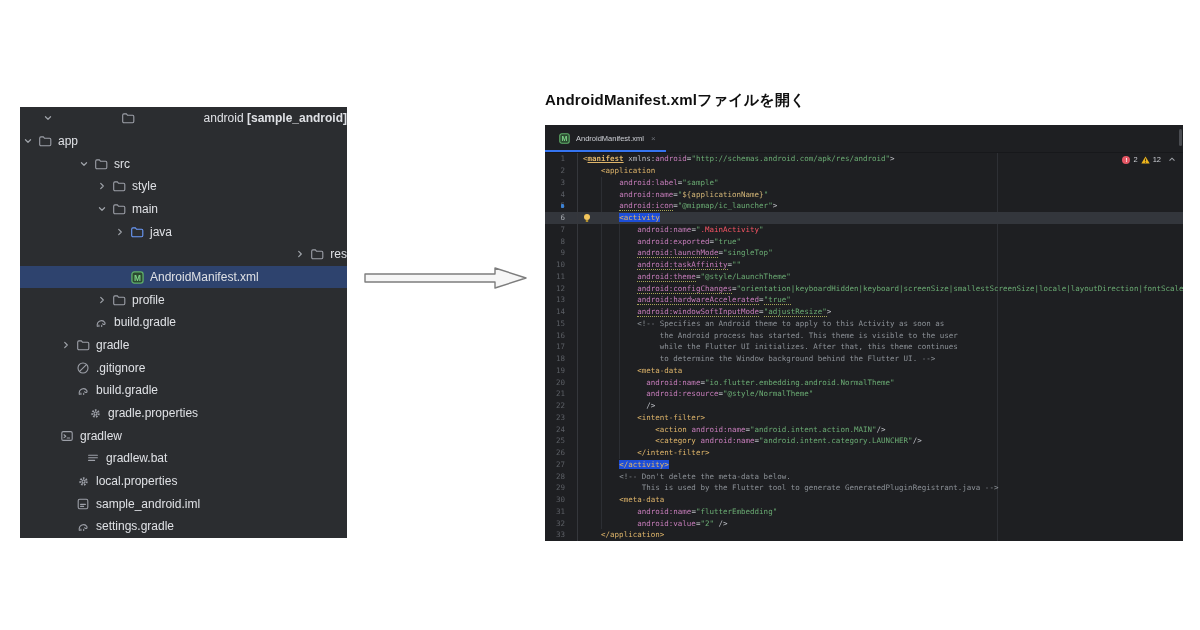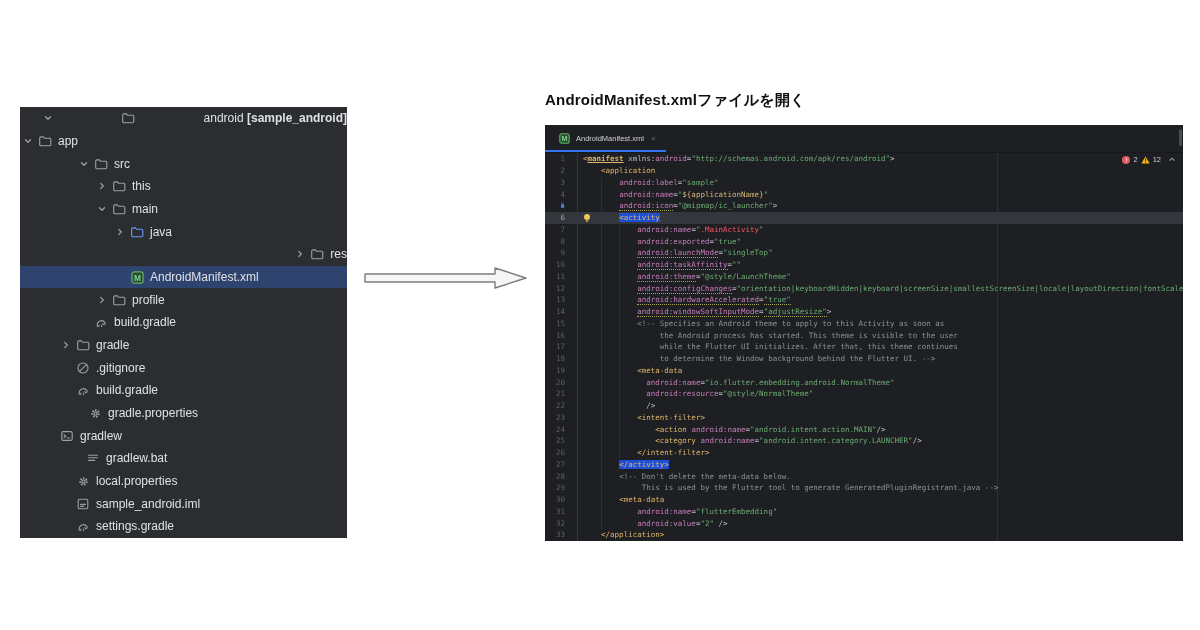--- a/index.html
+++ b/index.html
@@ -114,21 +114,21 @@
       <span class="chev">
         <svg width="12" height="12" viewBox="0 0 14 14" fill="none" stroke="#9fa3a9" stroke-width="1.4" stroke-linecap="round" stroke-linejoin="round">
           <path d="M5.5 4l3 3-3 3"></path>
         </svg>
       </span>
       <span class="ticon">
         <svg width="14" height="14" viewBox="0 0 14 14" fill="none" stroke="#9da0a8" stroke-width="1.1" stroke-linecap="round" stroke-linejoin="round">
           <path d="M1.7 4.2c0-.8.5-1.3 1.2-1.3h2.5l1.2 1.4h5c.7 0 1.2.5 1.2 1.2v5c0 .7-.5 1.2-1.2 1.2H2.9c-.7 0-1.2-.5-1.2-1.2z"></path>
         </svg>
       </span>
-      <span class="tlabel">this</span>
+      <span class="tlabel">style</span>
     </div>
     <div class="trow" style="padding-left: 74px; text-align: center;">
       <span class="chev">
         <svg width="12" height="12" viewBox="0 0 14 14" fill="none" stroke="#9fa3a9" stroke-width="1.4" stroke-linecap="round" stroke-linejoin="round">
           <path d="M4 5.5l3 3 3-3"></path>
         </svg>
       </span>
       <span class="ticon">
         <svg width="14" height="14" viewBox="0 0 14 14" fill="none" stroke="#9da0a8" stroke-width="1.1" stroke-linecap="round" stroke-linejoin="round">
           <path d="M1.7 4.2c0-.8.5-1.3 1.2-1.3h2.5l1.2 1.4h5c.7 0 1.2.5 1.2 1.2v5c0 .7-.5 1.2-1.2 1.2H2.9c-.7 0-1.2-.5-1.2-1.2z"></path>

